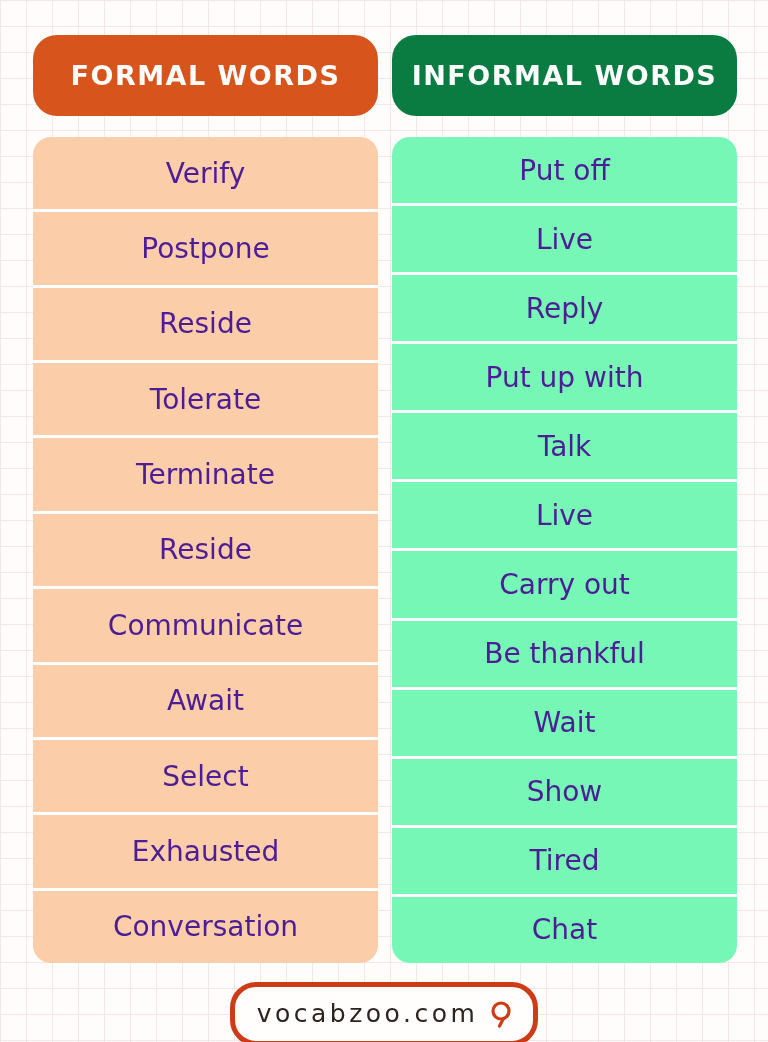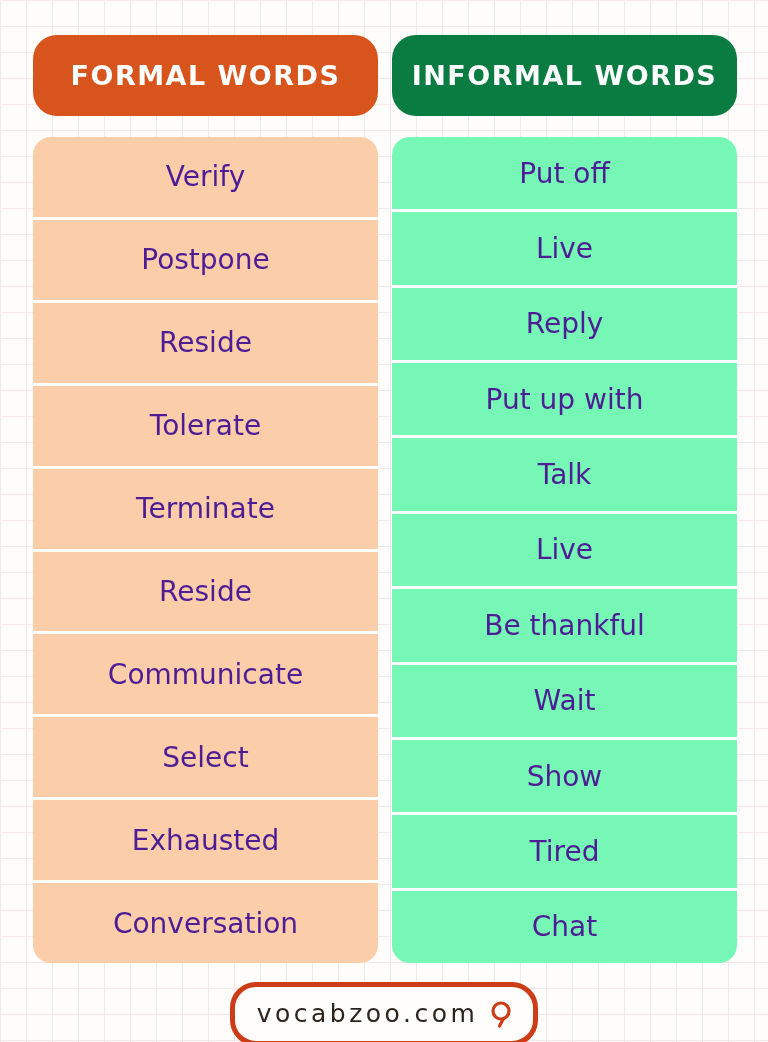--- a/index.html
+++ b/index.html
@@ -104,32 +104,34 @@
   <div class="columns">
 
     <div class="word-column formal">
       <div class="word-cell">Verify</div>
       <div class="word-cell">Postpone</div>
       <div class="word-cell">Reside</div>
       <div class="word-cell">Tolerate</div>
       <div class="word-cell">Terminate</div>
       <div class="word-cell">Reside</div>
       <div class="word-cell">Communicate</div>
+      <div class="word-cell">Await</div>
       <div class="word-cell">Select</div>
       <div class="word-cell">Exhausted</div>
       <div class="word-cell">Conversation</div>
     </div>
 
     <div class="word-column informal">
       <div class="word-cell">Put off</div>
       <div class="word-cell">Live</div>
       <div class="word-cell">Reply</div>
       <div class="word-cell">Put up with</div>
       <div class="word-cell">Talk</div>
       <div class="word-cell">Live</div>
+      <div class="word-cell">Carry out</div>
       <div class="word-cell">Be thankful</div>
       <div class="word-cell">Wait</div>
       <div class="word-cell">Show</div>
       <div class="word-cell">Tired</div>
       <div class="word-cell">Chat</div>
     </div>
 
   </div>
 
   <div class="footer-row">

